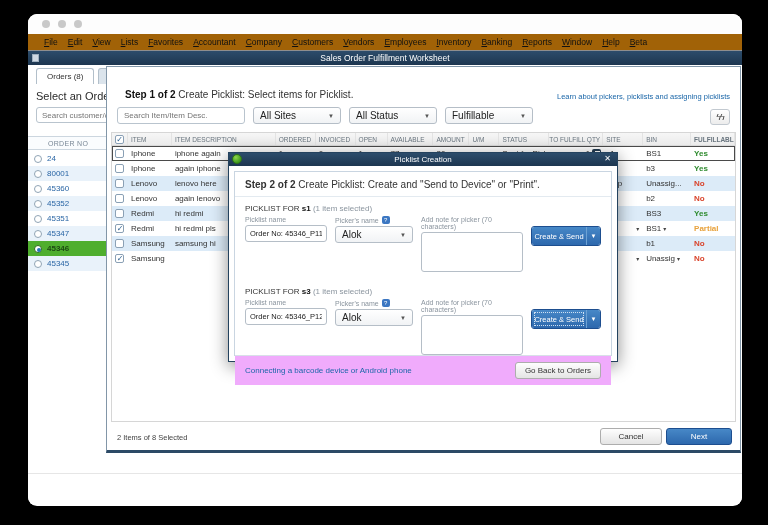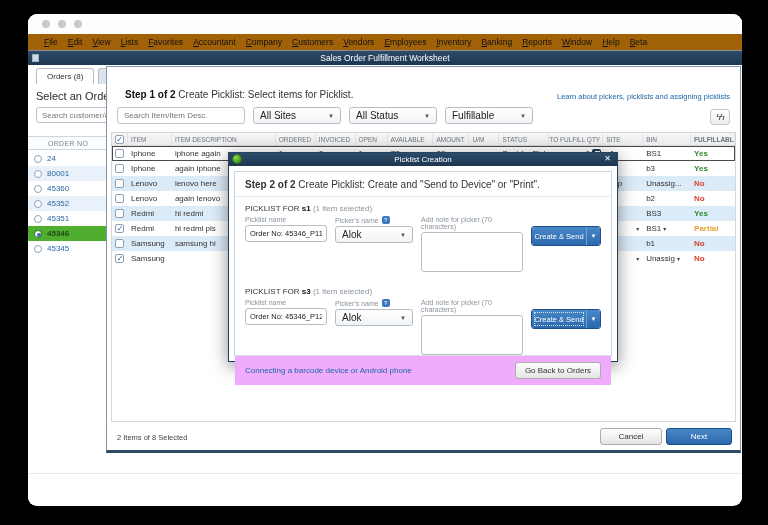--- a/index.html
+++ b/index.html
@@ -195,20 +195,24 @@
             <span class="order-num">45360</span>
           </div>
         <div class="order-row">
             <span class="radio"></span>
             <span class="order-num">45352</span>
           </div>
         <div class="order-row">
             <span class="radio"></span>
             <span class="order-num">45351</span>
           </div>
+        <div class="order-row">
+            <span class="radio"></span>
+            <span class="order-num">45347</span>
+          </div>
         <div class="order-row sel">
             <span class="radio"></span>
             <span class="order-num">45346</span>
           </div>
         <div class="order-row">
             <span class="radio"></span>
             <span class="order-num">45345</span>
           </div>
       </div>
     </div>

